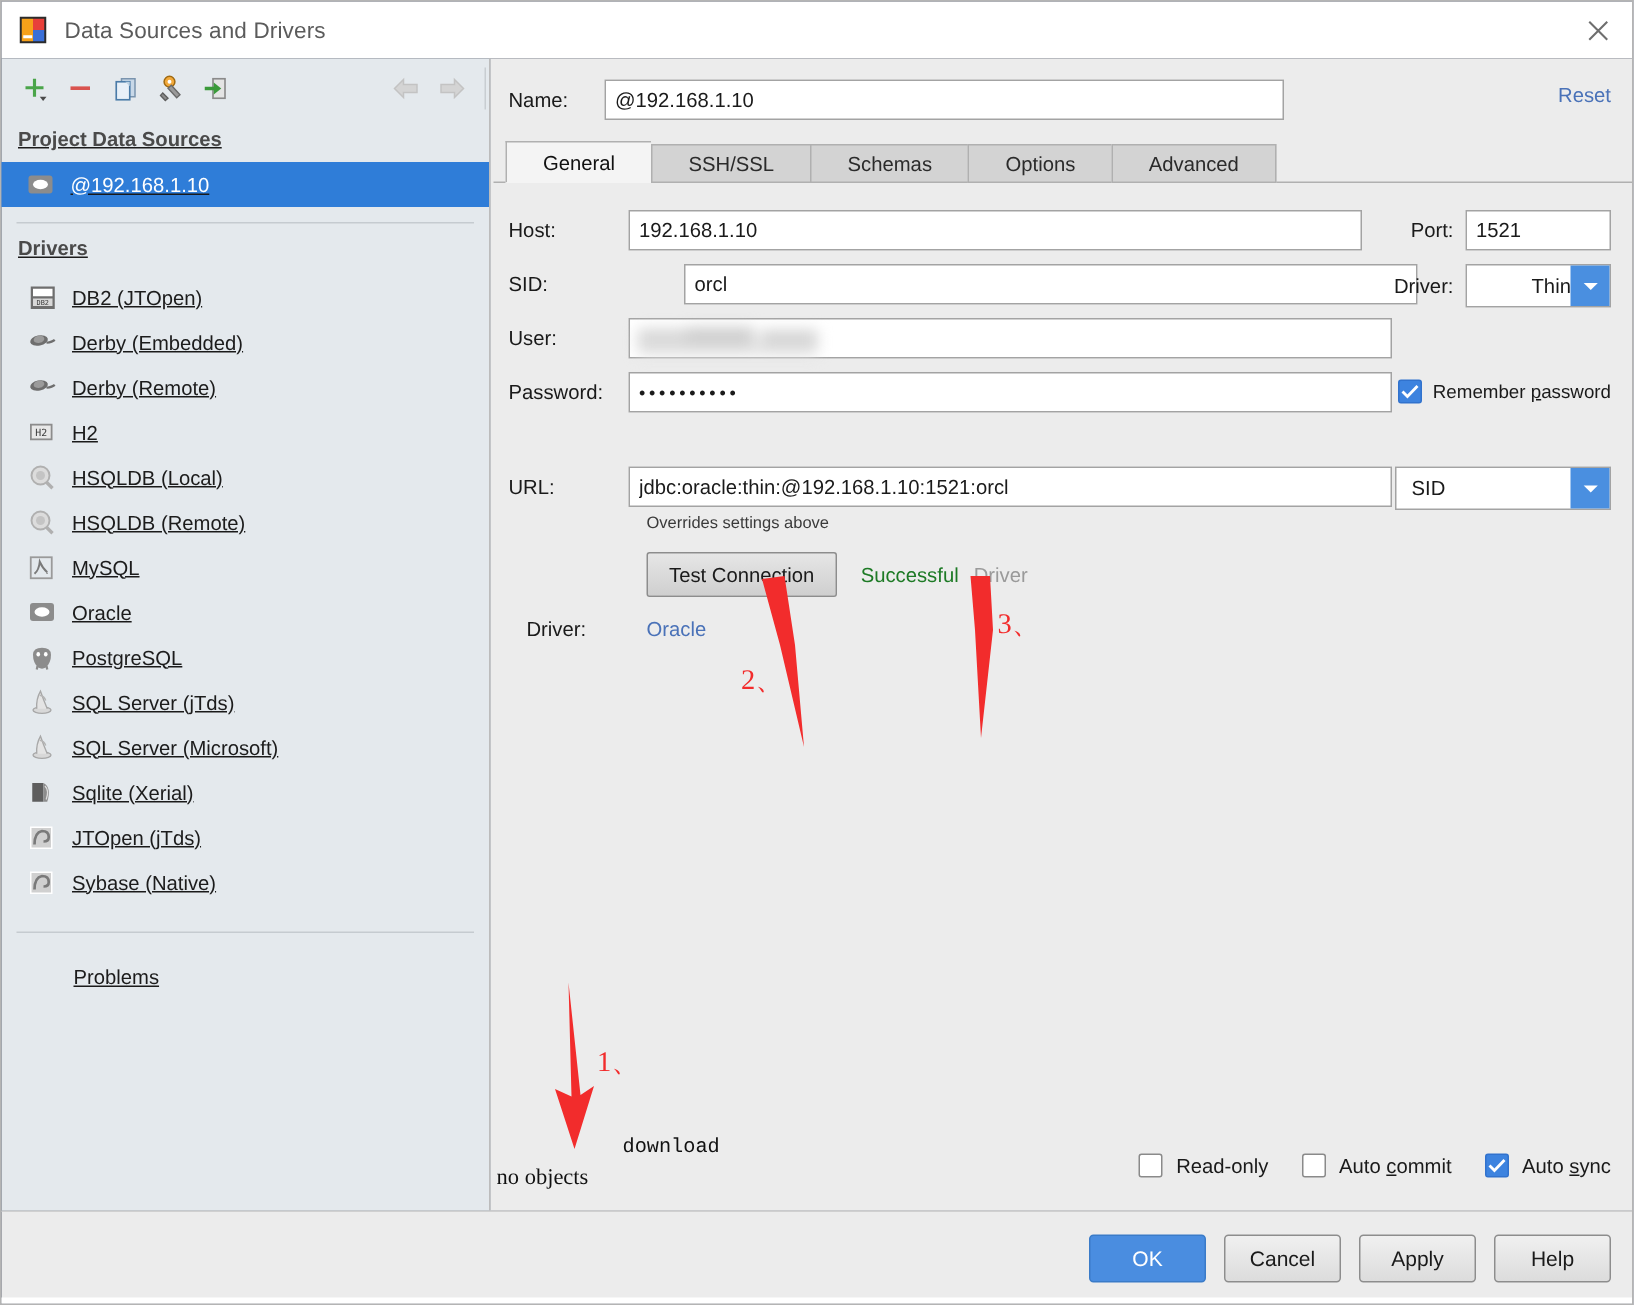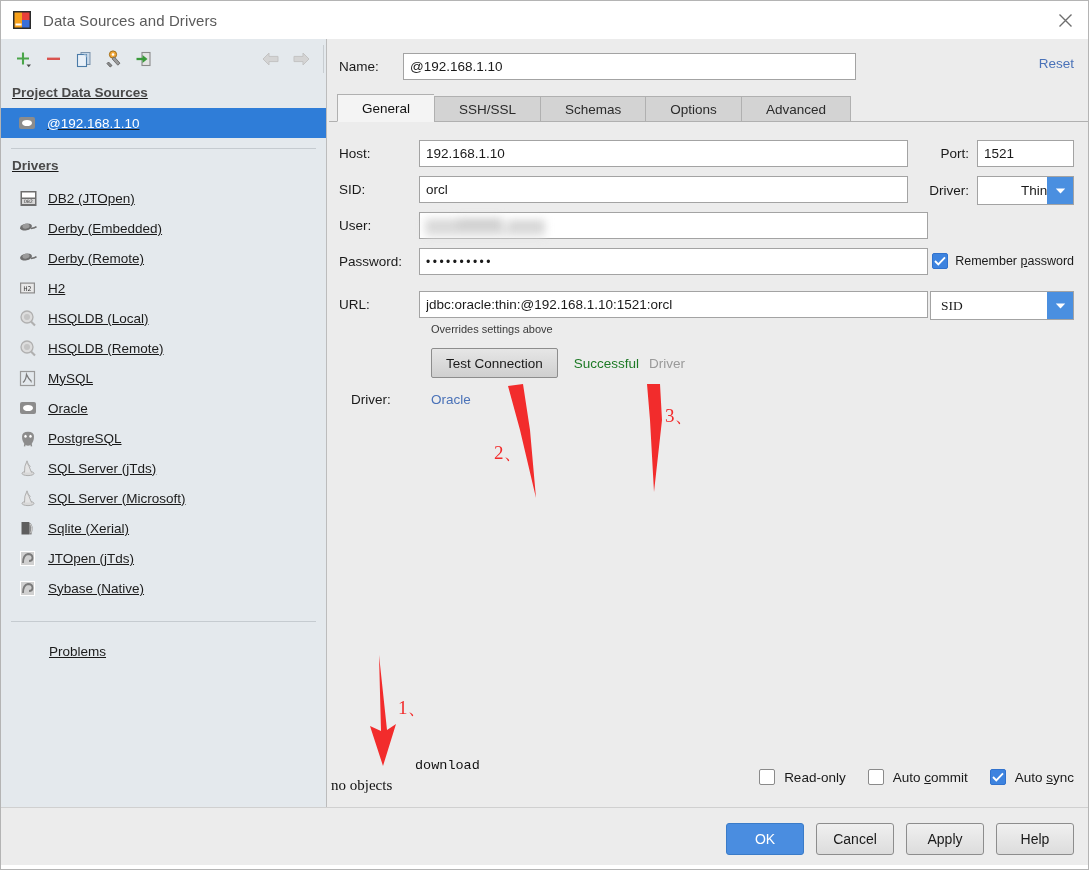--- a/index.html
+++ b/index.html
@@ -163,21 +163,21 @@
   }
 
   
   #form {
     padding: 18px 0 0 12px;
     position: relative;
   }
   .frow { display: flex; align-items: center; margin-bottom: 9px; position: relative; }
   .frow .flabel { width: 80px; font-size: 13.5px; }
   #host-input { width: 489px; }
-  #sid-input  { width: 489px; }
+  #sid-input  { width: 489px; margin-left: 37px; }
   #user-input { width: 509px; position: relative; }
   #pass-input { width: 509px; }
   #url-input  { width: 509px; }
 
   .right-pair {
     position: absolute; right: 14px; top: 0;
     display: flex; align-items: center;
   }
   .right-pair .rp-label { font-size: 13.5px; margin-right: 8px; }
   #port-input { width: 97px; }
@@ -192,21 +192,21 @@
   }
   .combo .cval {
     flex: 1; display: flex; align-items: center;
     padding-left: 7px; font-size: 13.5px; color: #1a1a1a;
   }
   .combo .carrow {
     width: 26px; background: #4a8fe0;
     display: flex; align-items: center; justify-content: center;
   }
   #driver-combo { width: 97px; padding-left: 36px; }
-  #url-combo { width: 144px; height: 29px; font-family: Liberation Serif, serif; }
+  #url-combo { width: 144px; height: 29px; }
   #url-combo .cval { padding-left: 10px; }
 
   
   #pass-input { letter-spacing: 2.5px; font-size: 12px; }
 
   
   #user-blur {
     position: absolute; left: 86px; top: 5px;
     width: 205px; height: 19px;
     pointer-events: none;
@@ -640,21 +640,21 @@
           <span id="remember-row">
             <span class="cb checked">
               <svg width="12" height="10" viewBox="0 0 12 10">
                 <path d="M1 5 L4.3 8.3 L11 1.4" stroke="#ffffff" stroke-width="1.9" fill="none"></path>
               </svg>
             </span>
             <span class="cb-text">Remember <span class="mn">p</span>assword</span>
           </span>
         </div>
 
-        <div class="frow" style="margin-top:16px;">
+        <div class="frow" style="margin-top:36px;">
           <span class="flabel">URL:</span>
           <input class="txt" id="url-input" type="text" value="jdbc:oracle:thin:@192.168.1.10:1521:orcl" style="">
           <span class="right-pair">
             <span class="combo" id="url-combo">
               <span class="cval">SID</span>
               <span class="carrow">
                 <svg width="11" height="8" viewBox="0 0 11 8">
                     <path d="M0.8 1.6 L5.5 6.4 L10.2 1.6 Z" fill="#ffffff"></path>
                   </svg>
               </span>

